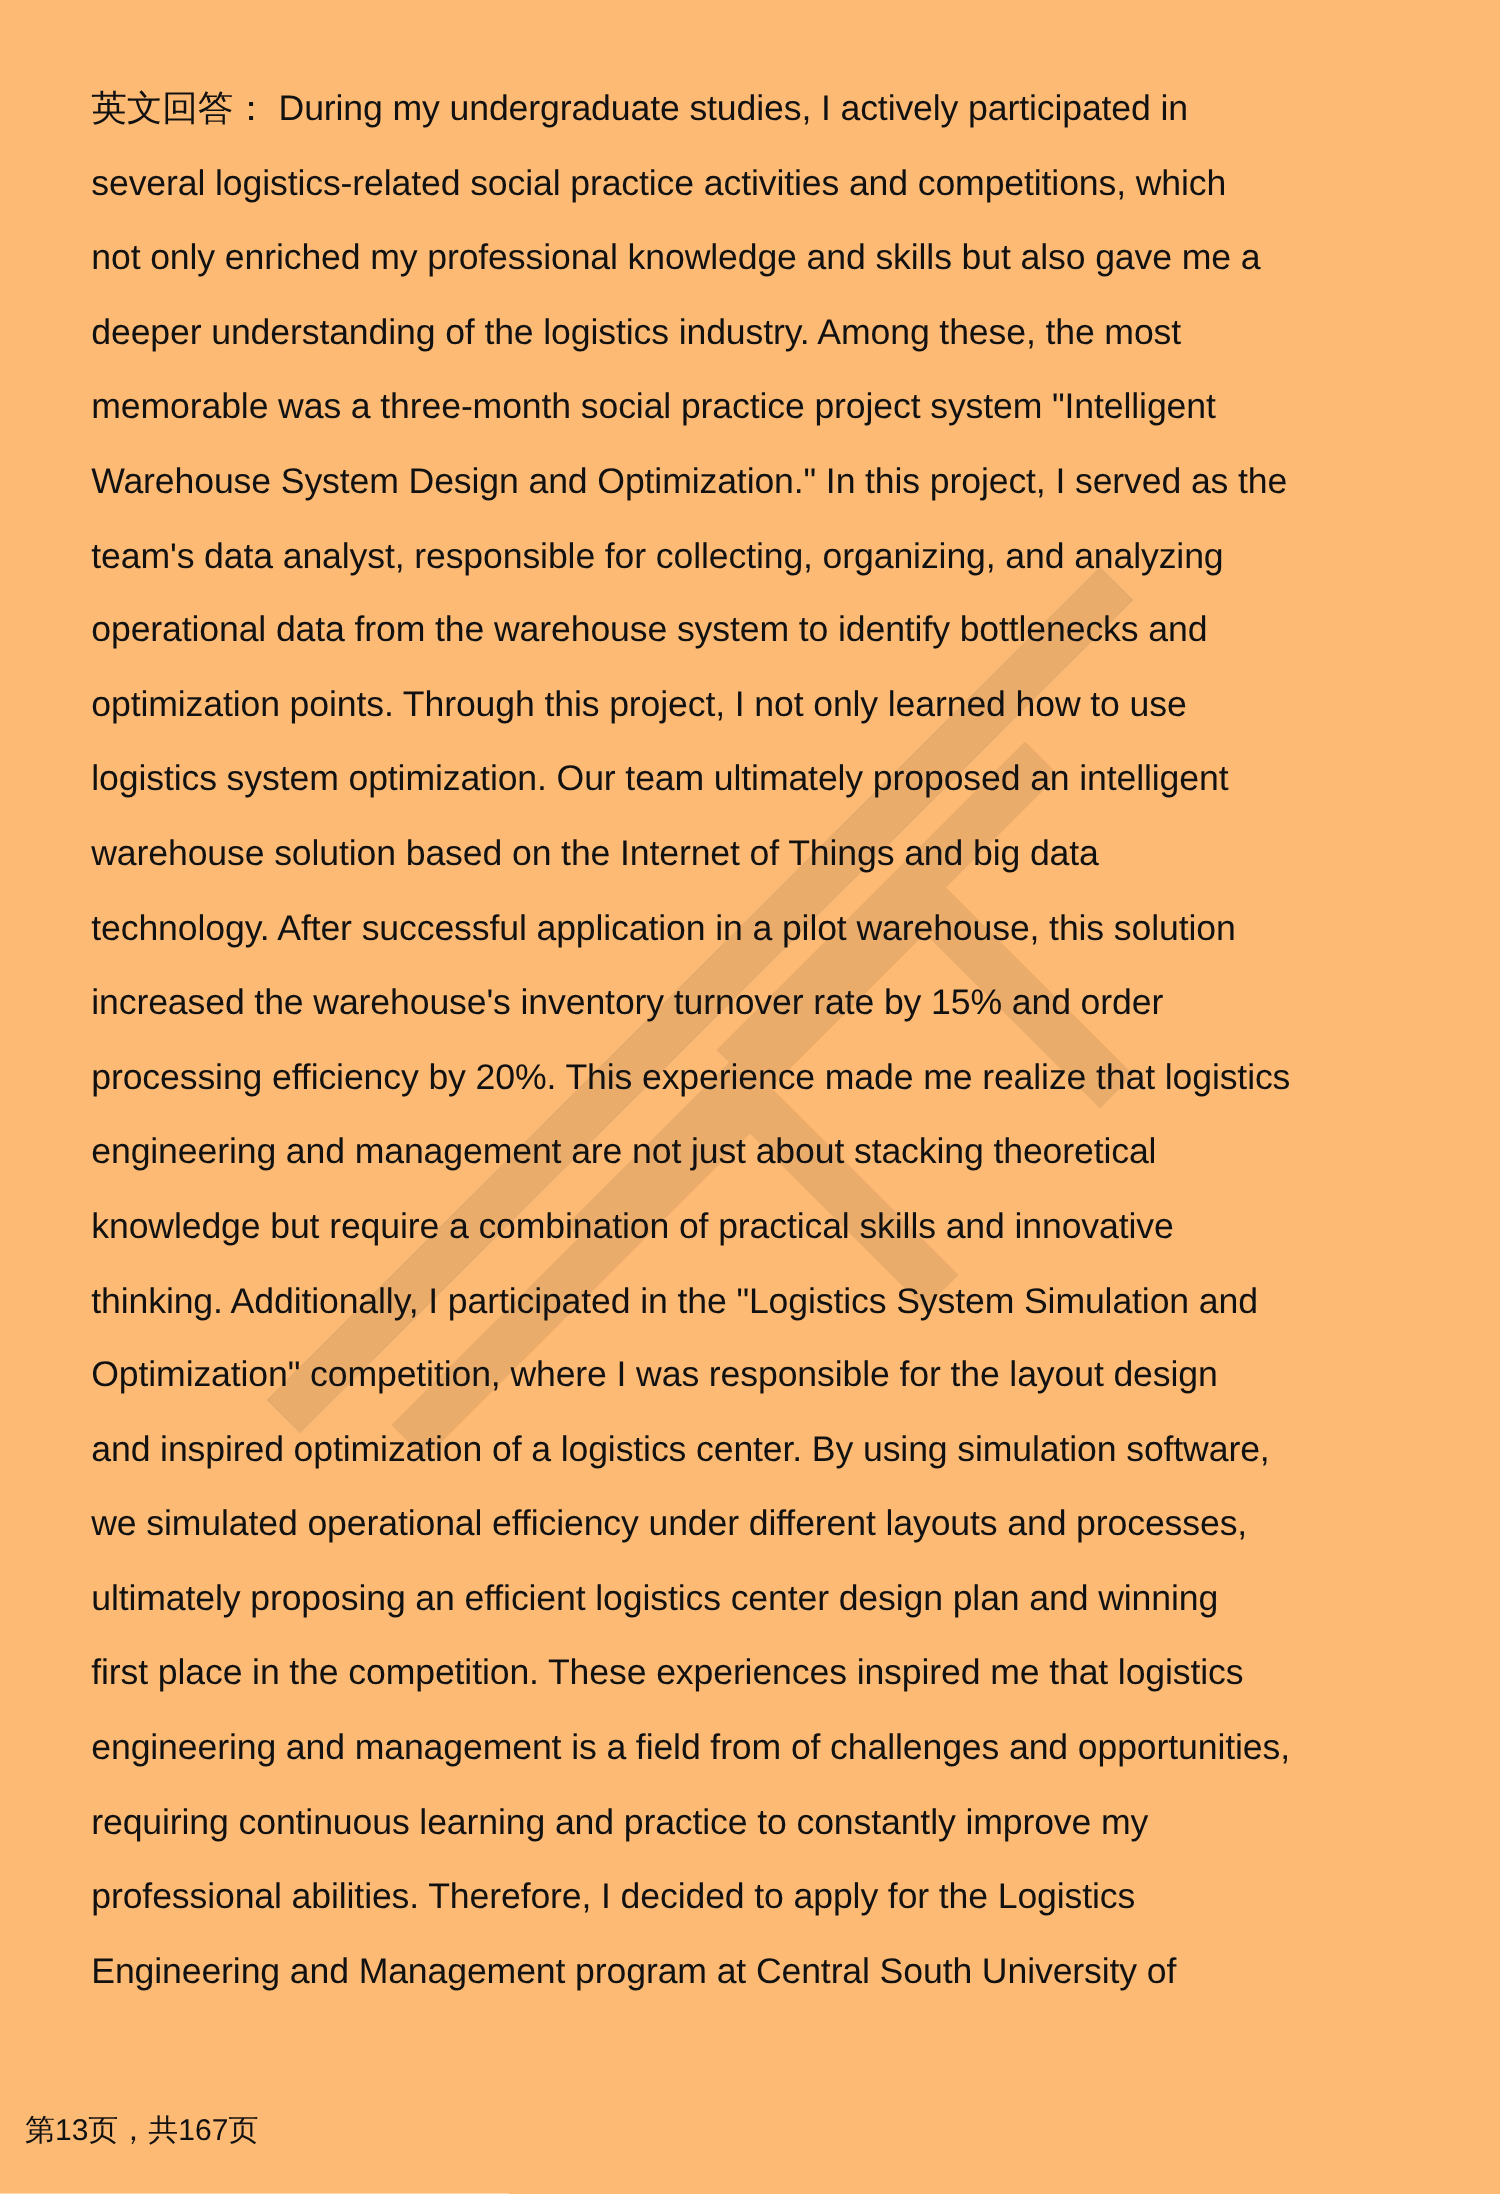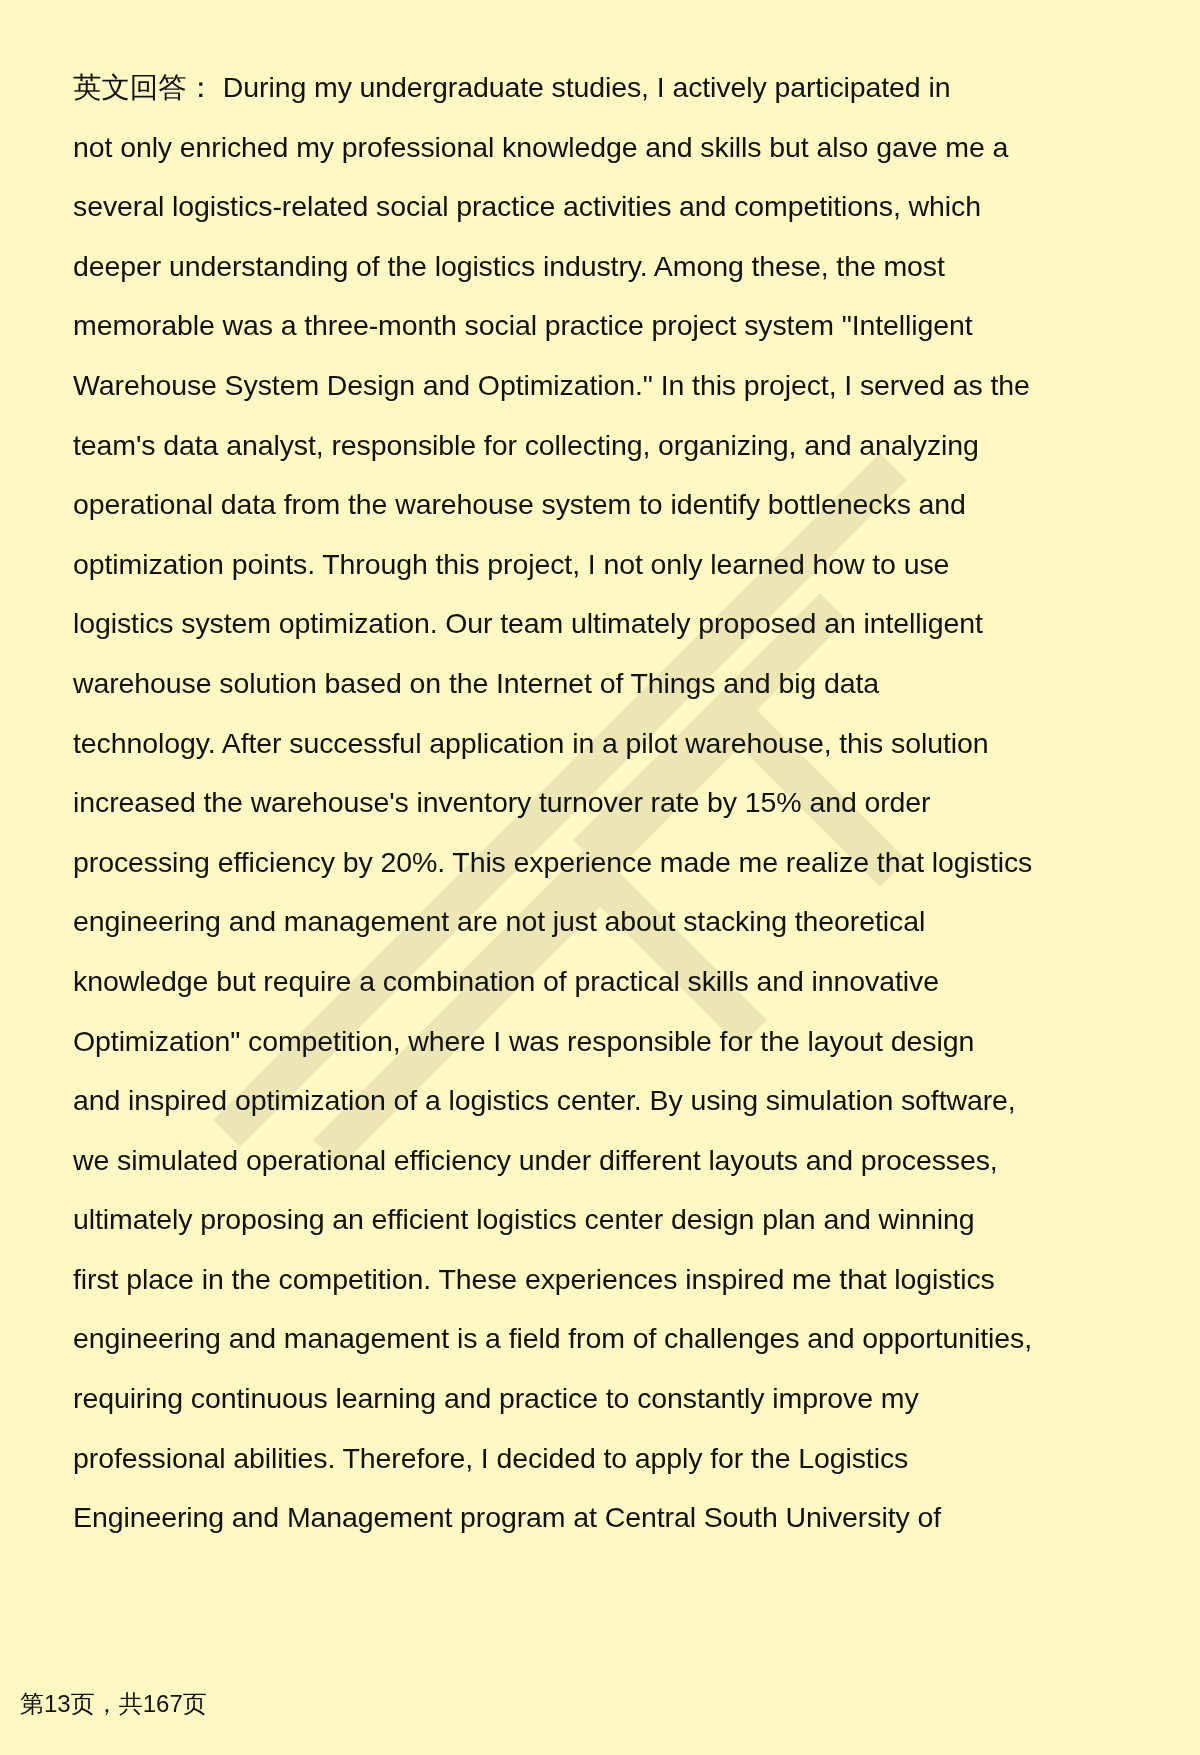--- a/index.html
+++ b/index.html
@@ -1,52 +1,53 @@
 <!DOCTYPE html>
 <html><head>
 <meta charset="utf-8">
 <style>
   html, body { margin:0; padding:0; background:#ffffff; }
   body { width:1200px; height:1755px; position:relative; overflow:hidden; }
-  .page { position:absolute; left:0; top:0; width:1200px; height:1755px; background:#fef9c3; }
+  .page { position:absolute; left:0; top:0; width:1200px; height:1755px; background:#fdba74; }
   .watermark { position:absolute; left:180px; top:420px; width:760px; height:760px; pointer-events:none; opacity:0.07; }
   .lines { position:absolute; left:73px; top:58px; width:1110px; }
   .line { font-family:"Liberation Sans", sans-serif; font-size:28.5px; line-height:59.6px; height:59.6px; color:#111; white-space:nowrap; letter-spacing:-0.1px; }
   .footer { position:absolute; left:0; width:1200px; top:1688px; text-align:left; font-family:"Liberation Sans", sans-serif; font-size:24px; color:#111;padding-left:20px; }
 </style>
 </head>
 <body>
 
 <div class="page">
   <svg class="watermark" viewBox="0 0 760 760">
     <g fill="none" stroke="#000" stroke-width="38" stroke-linecap="square">
       <path d="M60 700 L700 60"></path>
       <path d="M160 720 L420 460 L560 600"></path>
       <path d="M300 560 L560 300 L700 440"></path>
       <path d="M420 420 L640 200"></path>
     </g>
   </svg>
 
   <div class="lines">
     <div class="line">英文回答： During my undergraduate studies, I actively participated in</div>
+    <div class="line">several logistics-related social practice activities and competitions, which</div>
     <div class="line">not only enriched my professional knowledge and skills but also gave me a</div>
-    <div class="line">several logistics-related social practice activities and competitions, which</div>
     <div class="line">deeper understanding of the logistics industry. Among these, the most</div>
     <div class="line">memorable was a three-month social practice project system "Intelligent</div>
     <div class="line">Warehouse System Design and Optimization." In this project, I served as the</div>
     <div class="line">team's data analyst, responsible for collecting, organizing, and analyzing</div>
     <div class="line">operational data from the warehouse system to identify bottlenecks and</div>
     <div class="line">optimization points. Through this project, I not only learned how to use</div>
     <div class="line">logistics system optimization. Our team ultimately proposed an intelligent</div>
     <div class="line">warehouse solution based on the Internet of Things and big data</div>
     <div class="line">technology. After successful application in a pilot warehouse, this solution</div>
     <div class="line">increased the warehouse's inventory turnover rate by 15% and order</div>
     <div class="line">processing efficiency by 20%. This experience made me realize that logistics</div>
     <div class="line">engineering and management are not just about stacking theoretical</div>
     <div class="line">knowledge but require a combination of practical skills and innovative</div>
+    <div class="line">thinking. Additionally, I participated in the "Logistics System Simulation and</div>
     <div class="line">Optimization" competition, where I was responsible for the layout design</div>
     <div class="line">and inspired optimization of a logistics center. By using simulation software,</div>
     <div class="line">we simulated operational efficiency under different layouts and processes,</div>
     <div class="line">ultimately proposing an efficient logistics center design plan and winning</div>
     <div class="line">first place in the competition. These experiences inspired me that logistics</div>
     <div class="line">engineering and management is a field from of challenges and opportunities,</div>
     <div class="line">requiring continuous learning and practice to constantly improve my</div>
     <div class="line">professional abilities. Therefore, I decided to apply for the Logistics</div>
     <div class="line">Engineering and Management program at Central South University of</div>
   </div>

